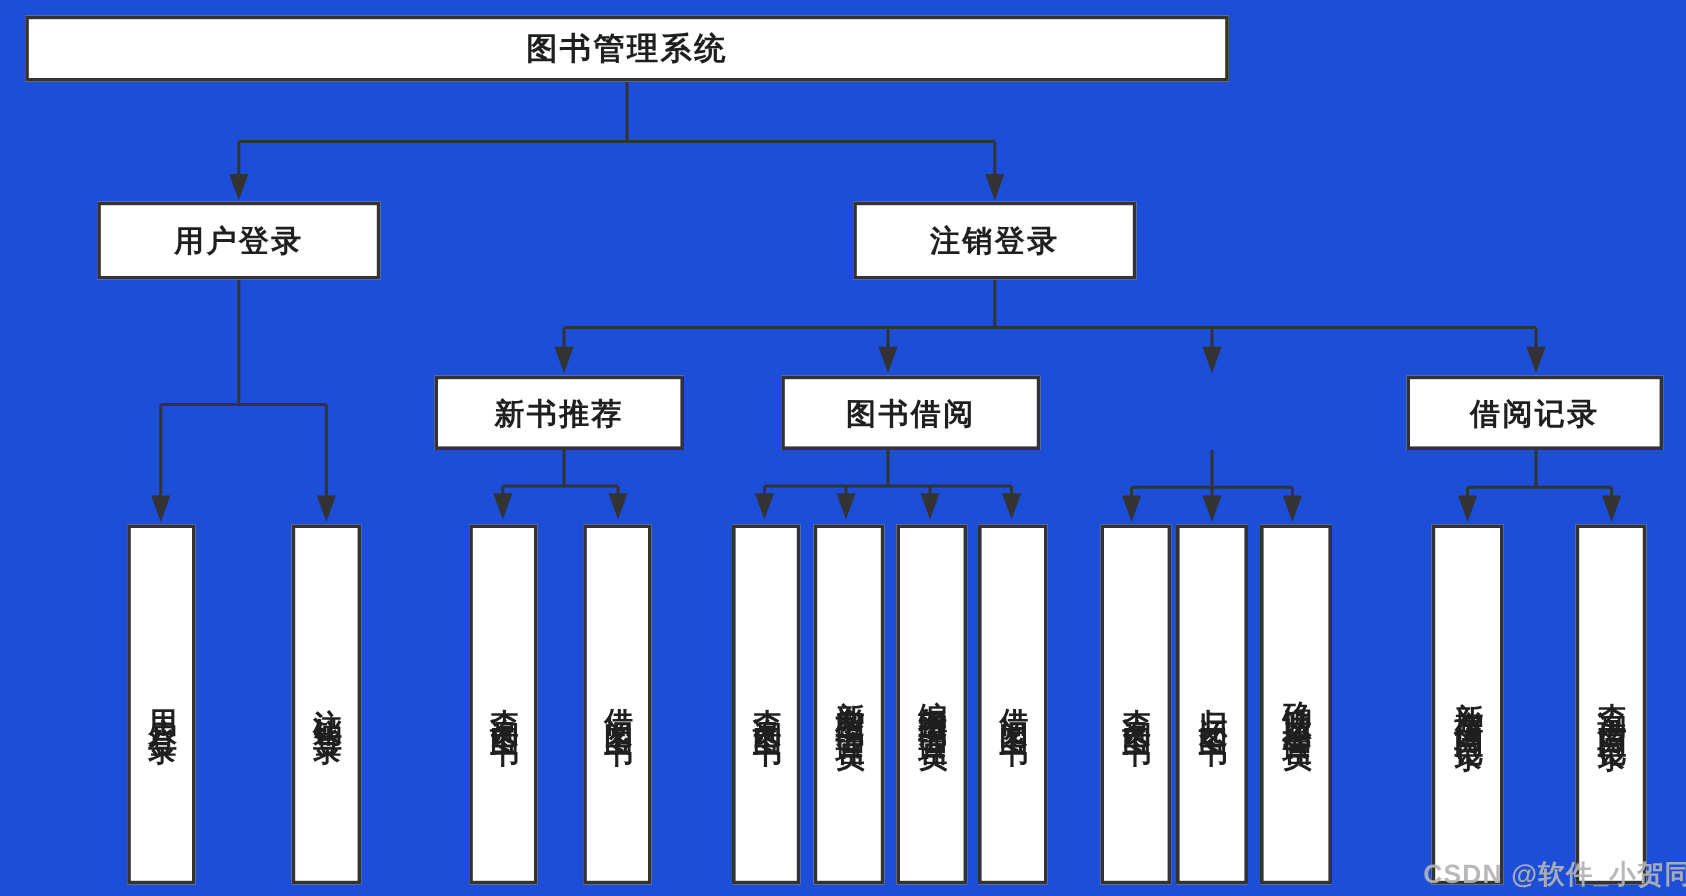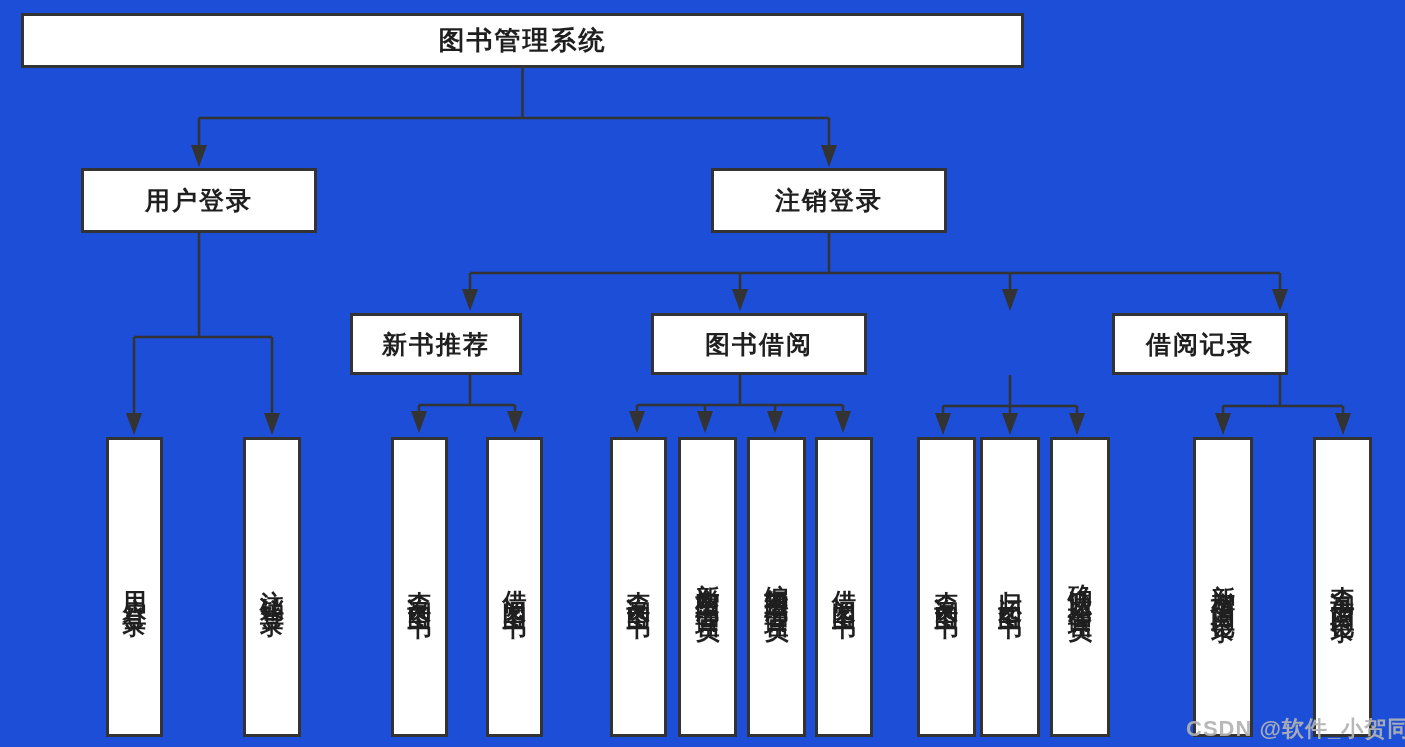--- a/index.html
+++ b/index.html
@@ -112,27 +112,27 @@
     <span class="hlabel root-label">图书管理系统</span>
   </div>
 
   <div class="box" style="left:81px; top:168px; width:236px; height:65px;">
     <span class="hlabel">用户登录</span>
   </div>
   <div class="box" style="left:711px; top:168px; width:236px; height:65px;">
     <span class="hlabel">注销登录</span>
   </div>
 
-  <div class="box" style="left:350px; top:313px; width:172px; height:62px;">
+  <div class="box" style="left:362px; top:313px; width:208px; height:62px;">
     <span class="hlabel">新书推荐</span>
   </div>
   <div class="box" style="left:632px; top:313px; width:216px; height:62px;margin-left:19px;">
     <span class="hlabel">图书借阅</span>
   </div>
-  <div class="box" style="left:1112px; top:313px; width:176px; height:62px;">
+  <div class="box" style="left:1172px; top:313px; width:214px; height:62px;">
     <span class="hlabel">借阅记录</span>
   </div>
 
   <div class="box vbox" style="left:106px; top:437px; width:57px; height:300px;">
     <span class="vlabel">用户登录</span>
   </div>
   <div class="box vbox" style="left:243px; top:437px; width:58px; height:300px;">
     <span class="vlabel">注销登录</span>
   </div>
 

